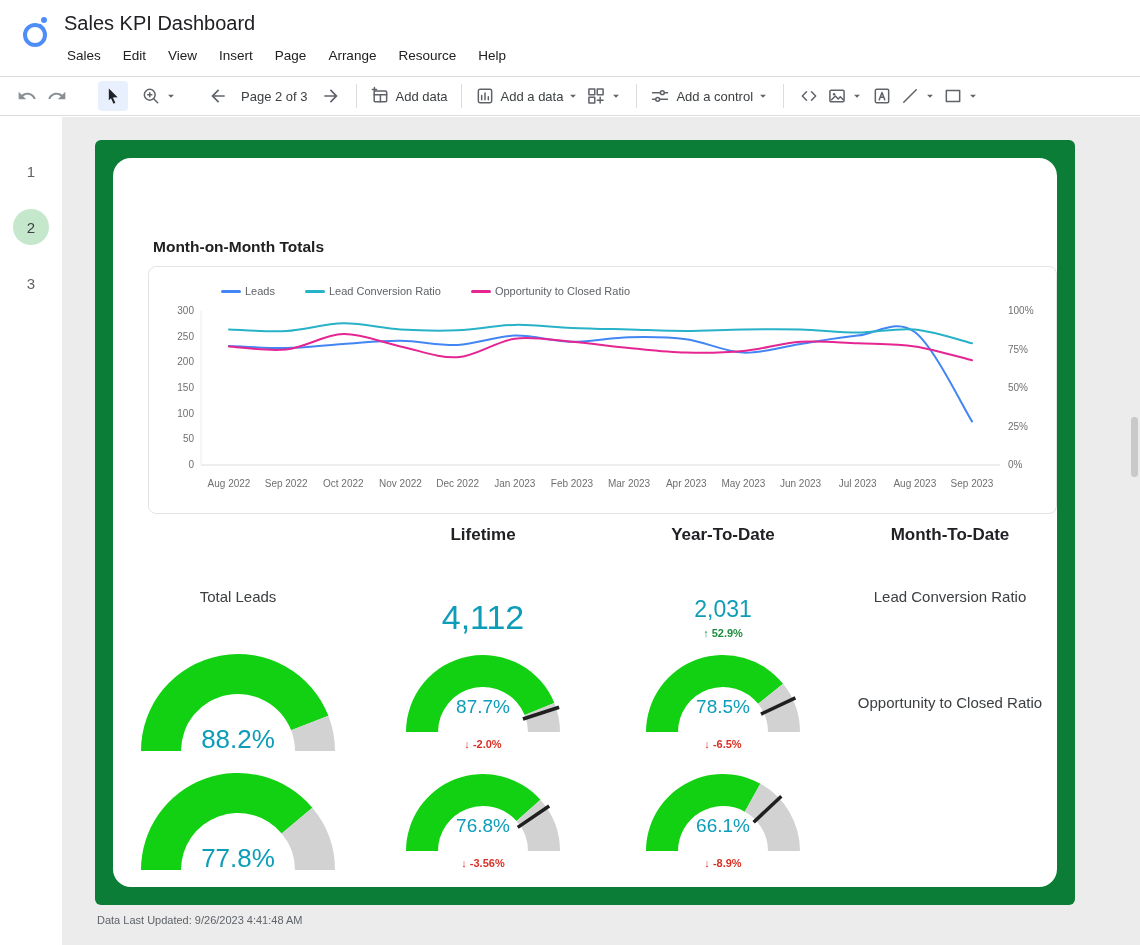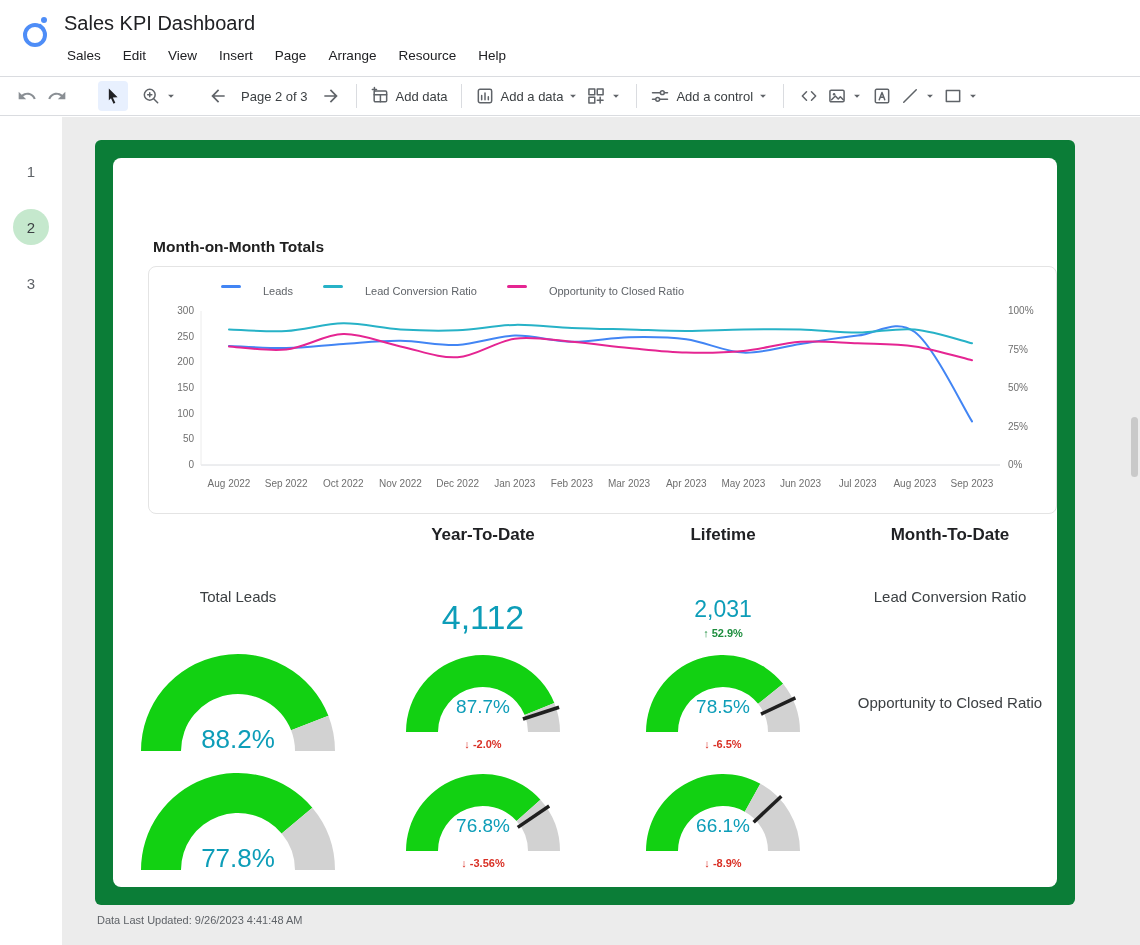--- a/index.html
+++ b/index.html
@@ -36,29 +36,29 @@
     display:flex;flex-direction:column;align-items:center;padding-top:36px;gap:20px;}
   .page-num{width:36px;height:36px;border-radius:50%;display:flex;align-items:center;justify-content:center;
     font-size:15px;color:#5f6368;cursor:pointer;}
   .page-num.selected{background:var(--selected-page-bg,#c5e8cd);color:#3c4043;}
 
   
   .canvas{position:absolute;left:62px;top:117px;right:0;bottom:0;background:#ececec;}
   .scroll-thumb{position:absolute;right:2px;top:300px;width:7px;height:60px;background:#c9c9c9;border-radius:4px;}
   .report-page{position:absolute;left:33px;top:23px;width:980px;height:765px;
     background:var(--page-green,#0b7d37);border-radius:6px;}
-  .report-content{position:absolute;left:18px;top:18px;right:18px;bottom:18px;background:#fff;border-radius:8px;text-decoration:underline;}
+  .report-content{position:absolute;left:18px;top:18px;right:18px;bottom:18px;background:#fff;border-radius:18px;text-decoration:underline;}
   .canvas-footer{position:absolute;left:35px;top:797px;font-size:11px;color:#5f6368;}
 
   
   .chart-title{position:absolute;left:40px;top:80px;font-size:15.5px;font-weight:bold;color:#212121;}
   .chart-card{position:absolute;left:35px;top:108px;width:909px;height:248px;
     border:1px solid #e4e4e4;border-radius:8px;background:#fff;}
   .legend{position:absolute;left:72px;top:18px;display:flex;gap:30px;align-items:center;}
-  .legend-item{display:flex;align-items:flex-start;gap:22px;}
+  .legend-item{display:flex;align-items:center;gap:4px;}
   .legend-line{width:20px;height:3px;border-radius:2px;}
   .legend-label{font-size:11px;color:#5f6368;}
   .chart-svg{position:absolute;left:12px;top:38px;width:884px;height:200px;}
   svg{font-family:"Liberation Sans",sans-serif;}
   text.axis-label{font-size:10px;fill:#6f6f6f;}
 
   
   .kpi-grid{position:absolute;left:0;top:362px;width:944px;display:grid;
     grid-template-columns:250px 240px 240px 214px;
     grid-template-rows:30px 92px 120px 118px;}
@@ -281,22 +281,22 @@
               <text x="696.6923076923077" y="182" text-anchor="middle" class="axis-label">Jul 2023</text>
               <text x="753.8461538461538" y="182" text-anchor="middle" class="axis-label">Aug 2023</text>
               <text x="811" y="182" text-anchor="middle" class="axis-label">Sep 2023</text>
               <path d="M68.0,40.9C77.5,41.2 106.1,43.3 125.2,43.0C144.2,42.6 163.3,40.1 182.3,38.9C201.4,37.7 220.4,35.6 239.5,35.8C258.5,35.9 277.6,40.7 296.6,39.9C315.7,39.0 334.7,31.2 353.8,30.6C372.8,30.1 391.9,36.5 410.9,36.8C430.0,37.1 449.0,32.6 468.1,32.2C487.1,31.8 506.2,31.7 525.2,34.2C544.3,36.8 563.3,46.8 582.4,47.6C601.4,48.4 620.5,41.7 639.5,38.9C658.6,36.0 677.6,32.6 696.7,30.6C715.7,28.7 734.8,12.8 753.8,27.0C772.9,41.3 801.5,101.5 811.0,116.4" fill="none" stroke="#4285f4" stroke-width="2" stroke-linecap="round"></path>
               <path d="M68.0,24.5C77.5,24.7 106.1,27.0 125.2,26.0C144.2,25.0 163.3,18.6 182.3,18.3C201.4,18.1 220.4,23.3 239.5,24.5C258.5,25.6 277.6,26.0 296.6,25.3C315.7,24.5 334.7,20.2 353.8,19.9C372.8,19.5 391.9,22.2 410.9,22.9C430.0,23.7 449.0,24.0 468.1,24.5C487.1,25.0 506.2,26.0 525.2,26.0C544.3,26.0 563.3,24.7 582.4,24.5C601.4,24.2 620.5,24.0 639.5,24.5C658.6,25.0 677.6,27.6 696.7,27.6C715.7,27.6 734.8,22.7 753.8,24.5C772.9,26.3 801.5,36.0 811.0,38.3" fill="none" stroke="#27b2c7" stroke-width="2" stroke-linecap="round"></path>
               <path d="M68.0,41.4C77.5,41.9 106.1,46.6 125.2,44.5C144.2,42.4 163.3,29.6 182.3,29.1C201.4,28.6 220.4,37.6 239.5,41.4C258.5,45.3 277.6,53.5 296.6,52.2C315.7,50.9 334.7,36.3 353.8,33.7C372.8,31.2 391.9,35.3 410.9,36.8C430.0,38.3 449.0,41.2 468.1,43.0C487.1,44.8 506.2,47.1 525.2,47.6C544.3,48.1 563.3,47.8 582.4,46.0C601.4,44.2 620.5,38.1 639.5,36.8C658.6,35.5 677.6,37.6 696.7,38.3C715.7,39.1 734.8,38.6 753.8,41.4C772.9,44.2 801.5,53.0 811.0,55.3" fill="none" stroke="#e52592" stroke-width="2" stroke-linecap="round"></path>
             </svg>
         </div>
         <div class="kpi-grid">
             <div class="kpi-corner"></div>
+            <div class="kpi-header">Lifetime</div>
             <div class="kpi-header">Year-To-Date</div>
-            <div class="kpi-header">Lifetime</div>
             <div class="kpi-header">Month-To-Date</div>
             <div class="kpi-label">Total Leads</div>
             <div class="kpi-cell">
               <div class="kpi-value v-xl">4,112</div>
             </div>
             <div class="kpi-cell">
               <div class="kpi-value v-lg">2,031</div>
               <div class="kpi-delta delta-up">↑ 52.9%</div>
             </div>
             <div class="kpi-label">Lead Conversion Ratio</div>

